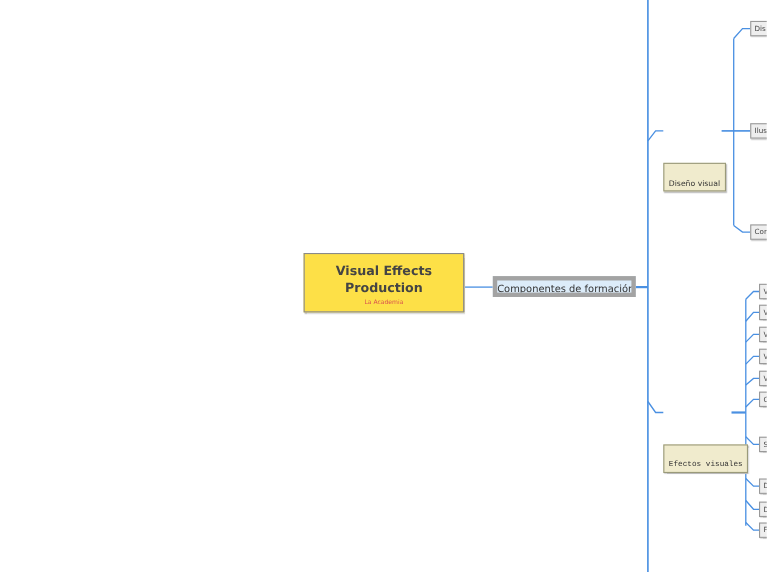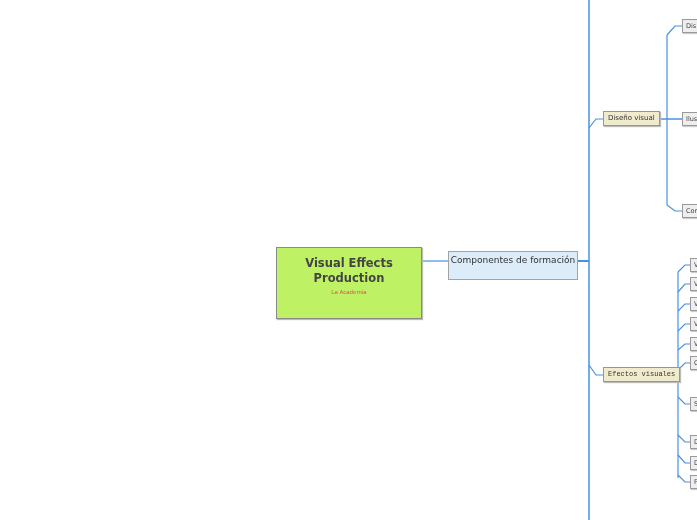--- a/index.html
+++ b/index.html
@@ -1,23 +1,23 @@
 <!DOCTYPE html>
 <html><head>
   <meta charset="utf-8">
   <style>
     html, body { margin:0; padding:0; }
     body { width:697px; height:520px; background:#ffffff; position:relative; overflow:hidden; font-family:"DejaVu Sans", sans-serif; }
     svg.lines { position:absolute; left:0; top:0; width:697px; height:520px; }
     .node { position:absolute; box-sizing:border-box; white-space:nowrap; overflow:hidden; }
-    .root { left:276px; top:230px; width:146px; height:72px; background:#bef264; border:1px solid #8a8a8a; box-shadow:1px 1px 1px #bbb; text-align:center;margin-top:17px; }
+    .root { left:276px; top:230px; width:146px; height:54px; background:#fde047; border:1px solid #8a8a8a; box-shadow:1px 1px 1px #bbb; text-align:center; }
     .root .title { display:block; margin-top:8px; font-size:11.5px; font-weight:bold; color:#444; line-height:15px; white-space:normal; }
     .root .sub { display:block; margin-top:3px; font-size:5.5px; color:#d9534f; }
-    .main { left:448px; top:251px; width:130px; height:29px; background:#dcecf9; border:1px solid #a3a3a3; font-size:9px; color:#333; line-height:17px; text-align:center; }
-    .sub1 { height:15px; background:#f0ebcd; border:1px solid #9a9a7a; font-size:7px; color:#333; line-height:13px; padding:0 4px; box-shadow:1px 1px 1px #bbb; }
+    .main { left:448px; top:251px; width:130px; height:19px; background:#dcecf9; border:4px solid #a3a3a3; font-size:9px; color:#333; line-height:17px; }
+    .sub1 { height:15px; background:#f0ebcd; border:1px solid #9a9a7a; font-size:7px; color:#333; line-height:13px; padding:12px 4px; box-shadow:1px 1px 1px #bbb;margin-top:37px; }
     .leaf { height:14px; width:20px; background:#eeeeee; border:1px solid #999; font-size:6.5px; color:#444; line-height:12px; padding-left:3px; box-shadow:1px 1px 1px #ccc; }
   </style>
 </head>
 <body>
 
 <svg class="lines" viewBox="0 0 697 520">
   <g fill="none" stroke="#4a90e2" stroke-width="1.2">
     <line x1="422" y1="261" x2="448" y2="261"></line>
     <line x1="578" y1="261" x2="589" y2="261" stroke-width="2"></line>
     <line x1="589" y1="0" x2="589" y2="520" stroke-width="1.5"></line>

